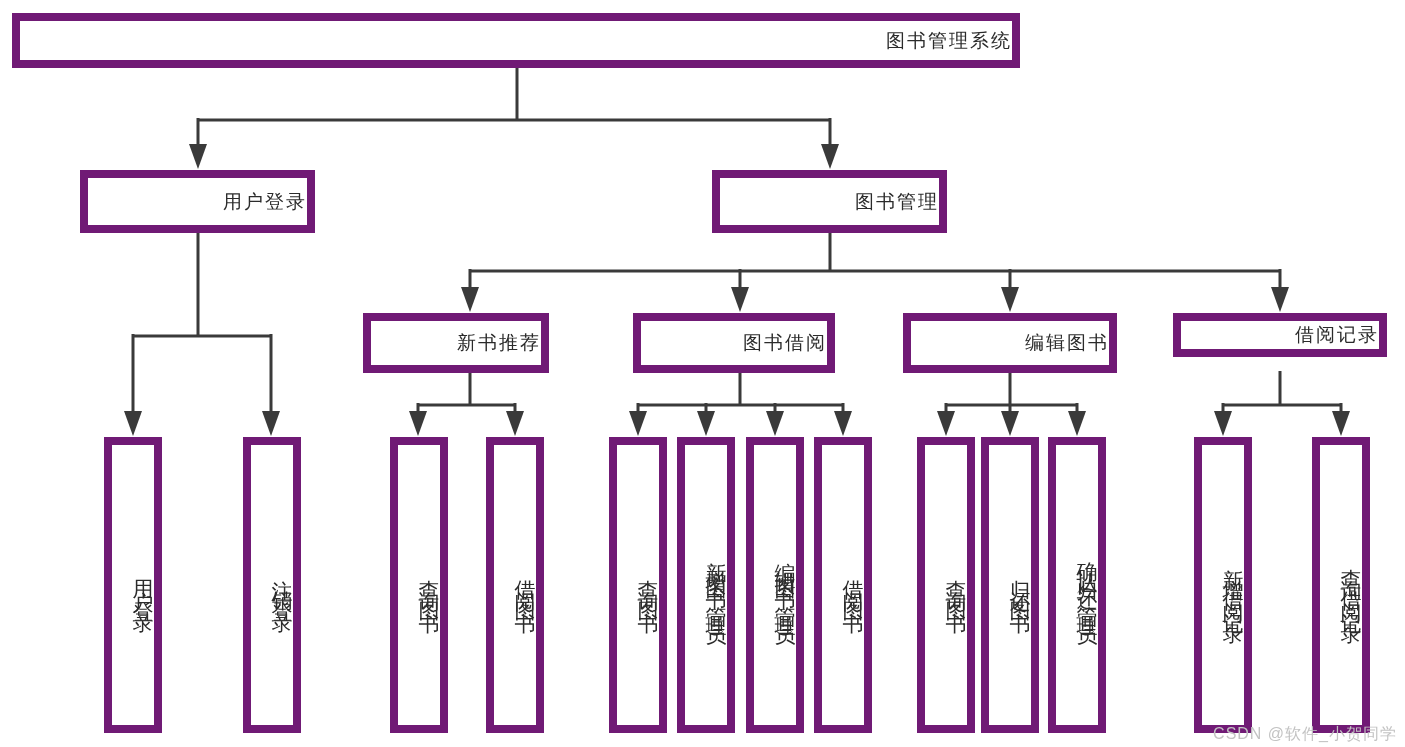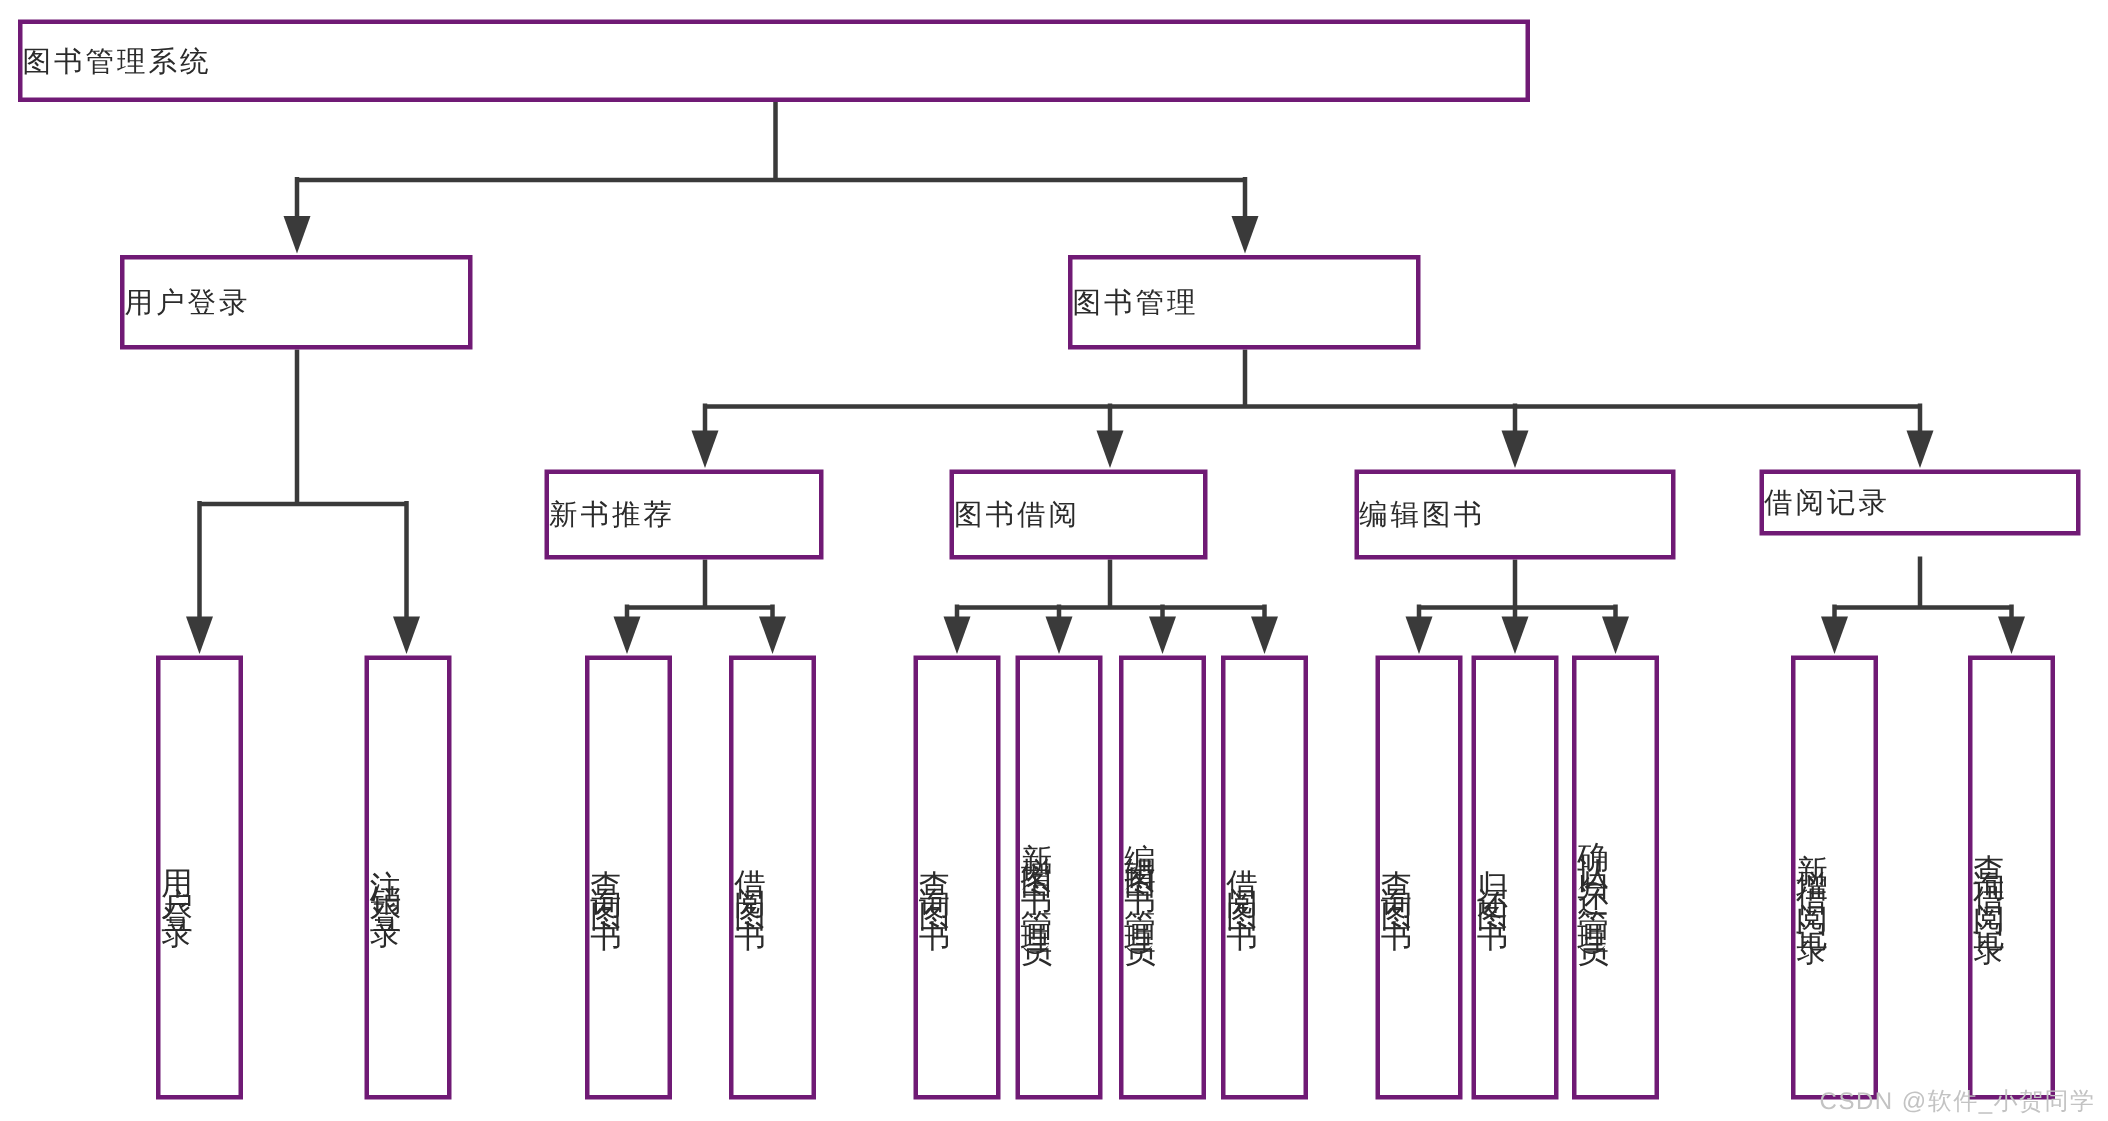--- a/index.html
+++ b/index.html
@@ -20,24 +20,24 @@
     left: 0;
     top: 0;
     width: 1405px;
     height: 747px;
     pointer-events: none;
   }
   .box {
     position: absolute;
     box-sizing: border-box;
     background: #ffffff;
-    border: 3px solid #701a75;
+    border: 8px solid #701a75;
     display: flex;
     align-items: center;
-    justify-content: flex-start;
+    justify-content: flex-end;
     color: #2b2b2b;
   }
   .box.h span {
     font-size: 19px;
     letter-spacing: 2px;
     white-space: nowrap;
     font-weight: 500;
   }
   .box.v {
     top: 437px;
@@ -118,21 +118,21 @@
   <div class="box h" style="left:80px; top:170px; width:235px; height:63px;">
     <span>用户登录</span>
   </div>
   <div class="box h" style="left:712px; top:170px; width:235px; height:63px;">
     <span>图书管理</span>
   </div>
 
   <div class="box h" style="left:363px; top:313px; width:186px; height:60px;">
     <span>新书推荐</span>
   </div>
-  <div class="box h" style="left:633px; top:313px; width:172px; height:60px;">
+  <div class="box h" style="left:633px; top:313px; width:202px; height:60px;">
     <span>图书借阅</span>
   </div>
   <div class="box h" style="left:903px; top:313px; width:214px; height:60px;">
     <span>编辑图书</span>
   </div>
   <div class="box h" style="left:1173px; top:313px; width:214px; height:44px;">
     <span>借阅记录</span>
   </div>
 
   <div class="box v" style="left:104px;">

